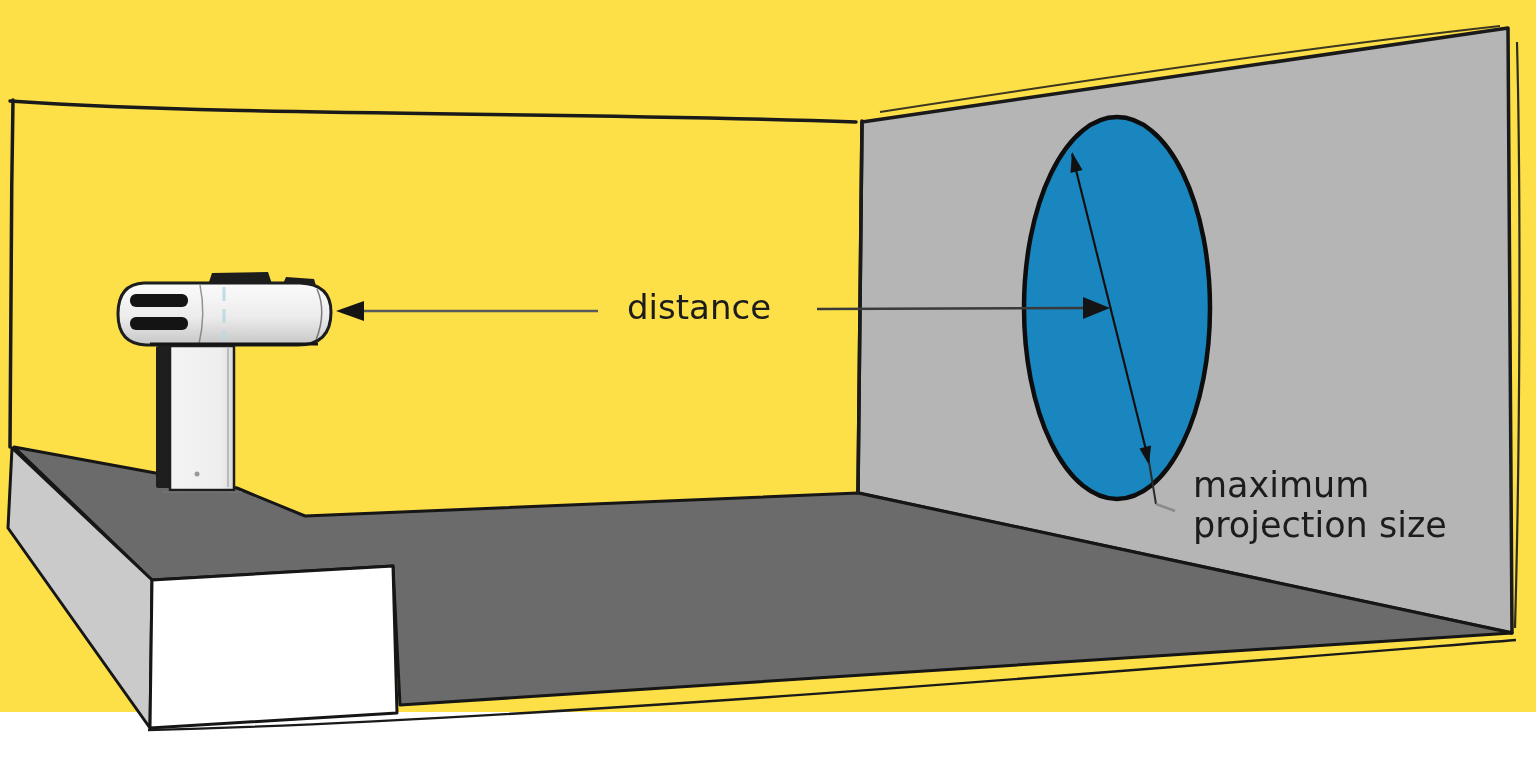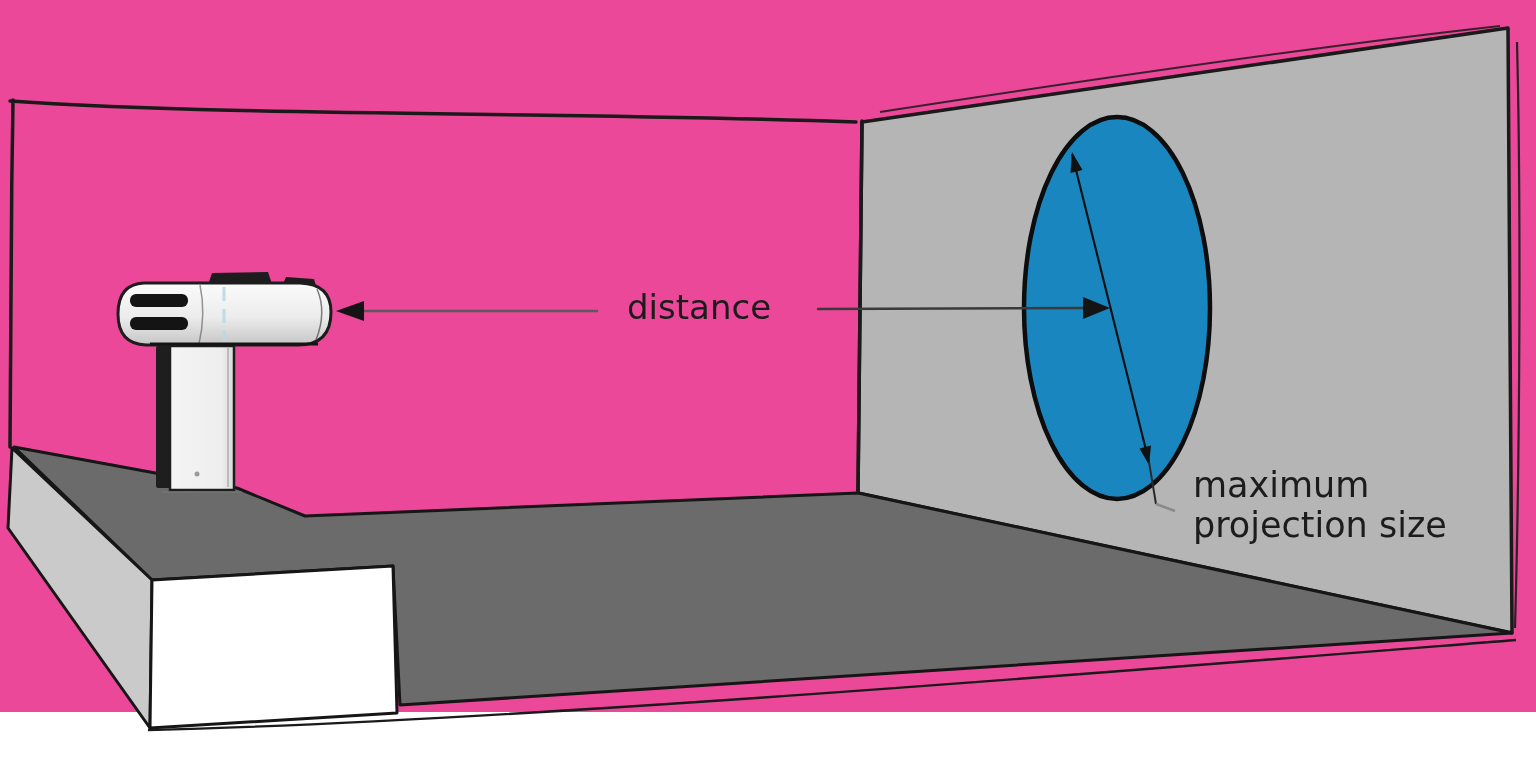--- a/index.html
+++ b/index.html
@@ -8,21 +8,21 @@
     background: #ffffff;
     width: 1536px;
     height: 768px;
     overflow: hidden;
     font-family: "DejaVu Sans", "Liberation Sans", sans-serif;
   }
   #stage {
     position: relative;
     width: 1536px;
     height: 712px;
-    background: #ec4899;
+    background: #fde047;
   }
   svg { display: block; }
   text {
     font-family: "DejaVu Sans", "Liberation Sans", sans-serif;
     font-weight: 400;
   }
 </style>
 </head>
 <body>
 

